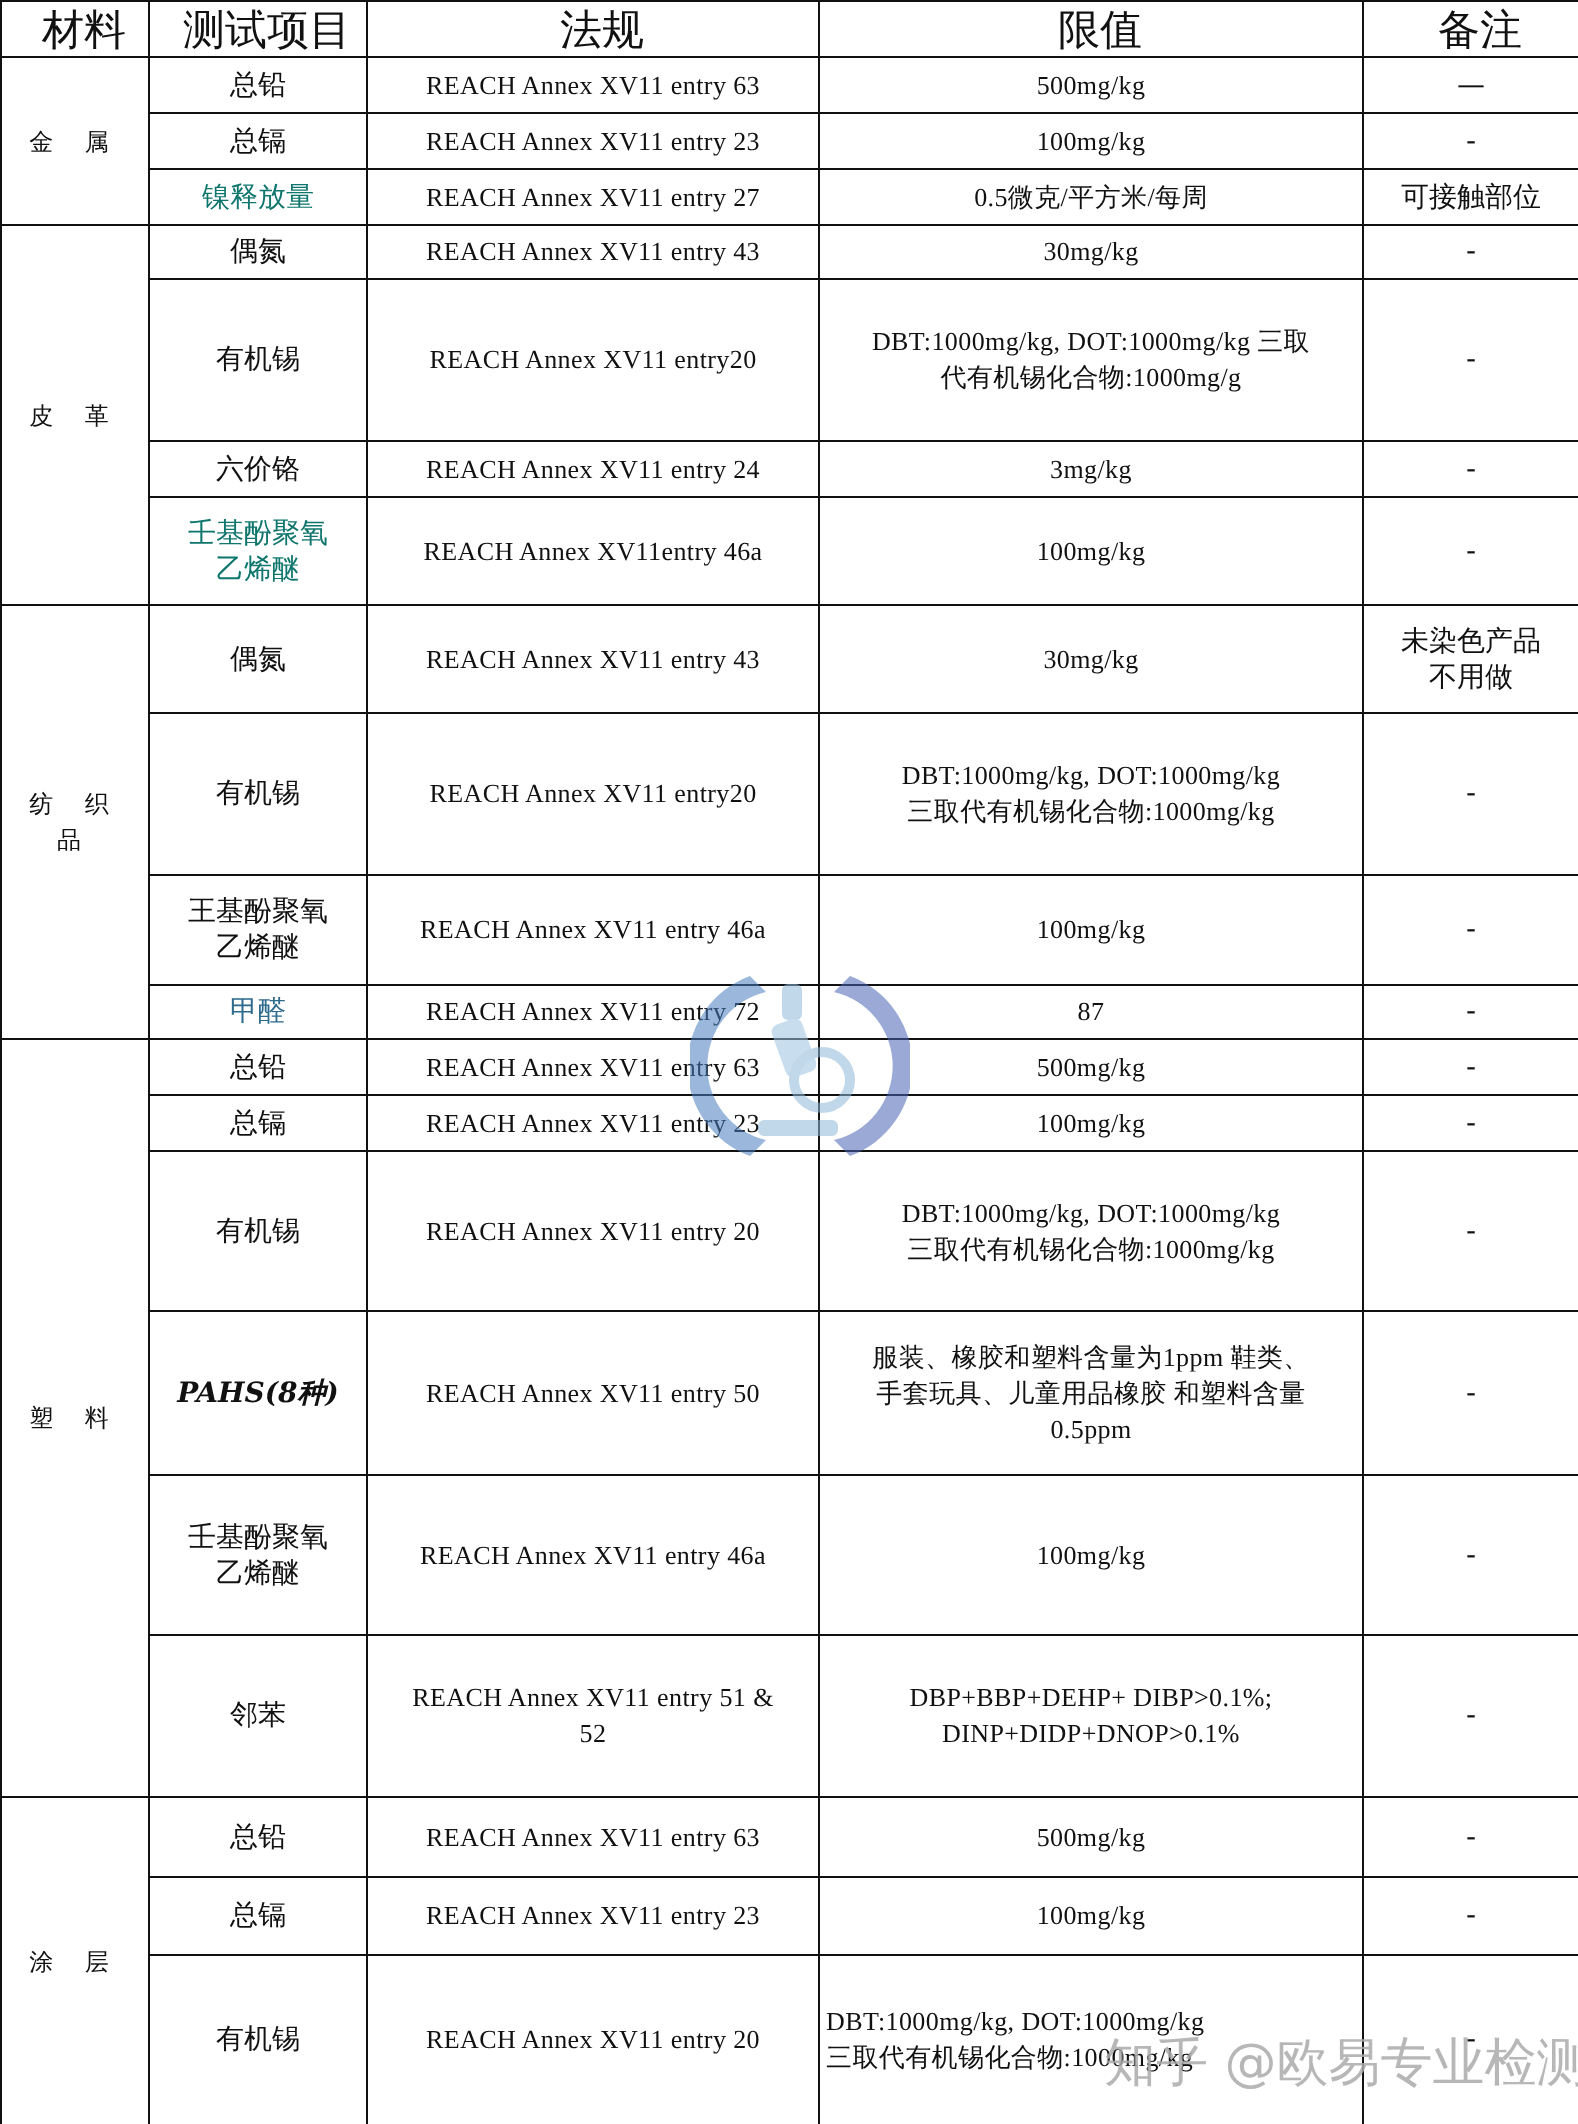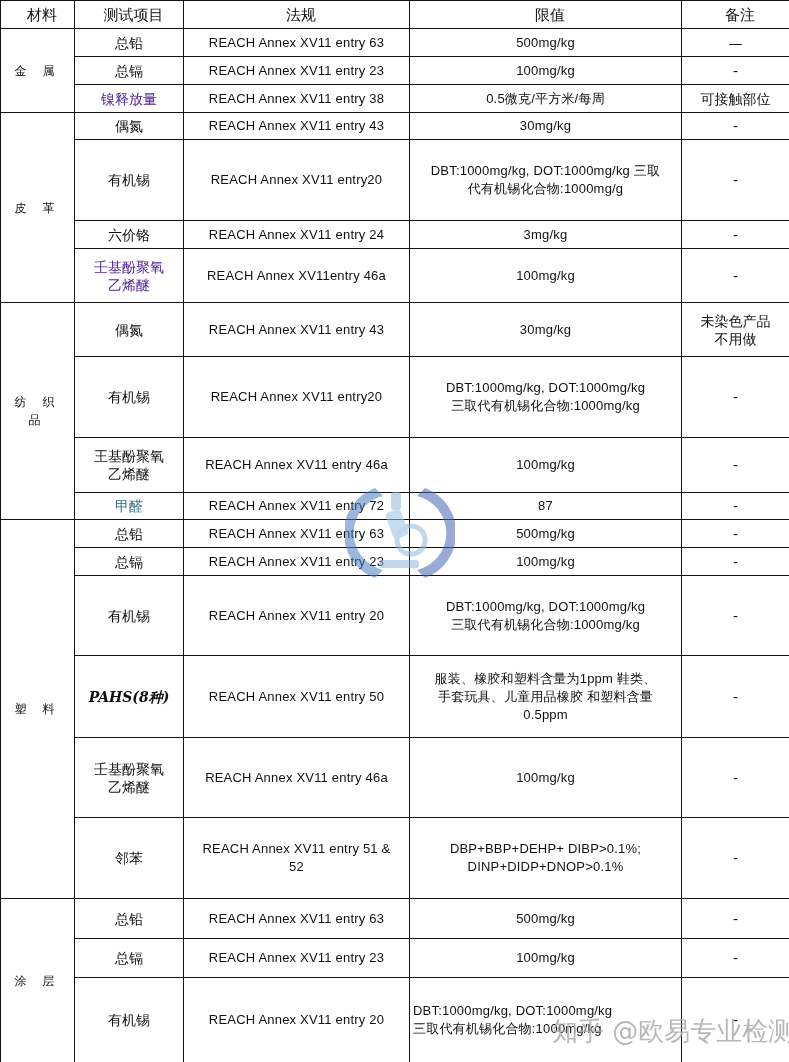--- a/index.html
+++ b/index.html
@@ -1,22 +1,22 @@
 <!DOCTYPE html>
 <html><head>
 <meta charset="utf-8">
 <style>
   html, body { margin: 0; padding: 0; background: #ffffff; }
   body { width: 789px; height: 1062px; overflow: hidden; position: relative; font-family: "DejaVu Sans", sans-serif; color: #111; }
   table { border-collapse: collapse; table-layout: fixed; width: 789px; position: absolute; left: 0; top: 0; }
   td, th { border: 1.5px solid #111; text-align: center; vertical-align: middle; padding: 0 3px; font-weight: normal; font-size: 14px; line-height: 18px; box-sizing: border-box; }
-  th { font-size: 15px; padding-left: 12px; }
-  .mono { font-family: Liberation Sans, sans-serif; font-size: 13px; letter-spacing: 0.2px; }
+  th { font-size: 21px; padding-left: 12px; }
+  .mono { font-family: Liberation Serif, serif; font-size: 13px; letter-spacing: 0.2px; }
   .mat { font-size: 12px; letter-spacing: 6px; }
-  .red { color: #4c1d95; }
+  .red { color: #0f766e; }
   .blue { color: #2d6a8c; }
   .bold { font-weight: bold; font-family: "DejaVu Serif", serif; font-style: italic; }
   .watermark-logo { position: absolute; left: 345px; top: 478px; width: 110px; height: 110px; opacity: 0.55; pointer-events: none; }
   .watermark-text { position: absolute; left: 552px; top: 1014px; font-size: 26px; color: rgba(170,170,170,0.85); pointer-events: none; white-space: nowrap; }
 </style>
 </head>
 <body>
 
 <table>
   <colgroup>
@@ -45,21 +45,21 @@
       <td>—</td>
     </tr>
     <tr style="height:28px">
       <td>总镉</td>
       <td class="mono">REACH Annex XV11 entry 23</td>
       <td class="mono">100mg/kg</td>
       <td>-</td>
     </tr>
     <tr style="height:28px">
       <td class="red">镍释放量</td>
-      <td class="mono">REACH Annex XV11 entry 38</td>
+      <td class="mono">REACH Annex XV11 entry 27</td>
       <td class="mono">0.5微克/平方米/每周</td>
       <td>可接触部位</td>
     </tr>
 
     <tr style="height:27px">
       <td rowspan="4" class="mat">皮 革</td>
       <td>偶氮</td>
       <td class="mono">REACH Annex XV11 entry 43</td>
       <td class="mono">30mg/kg</td>
       <td>-</td>

